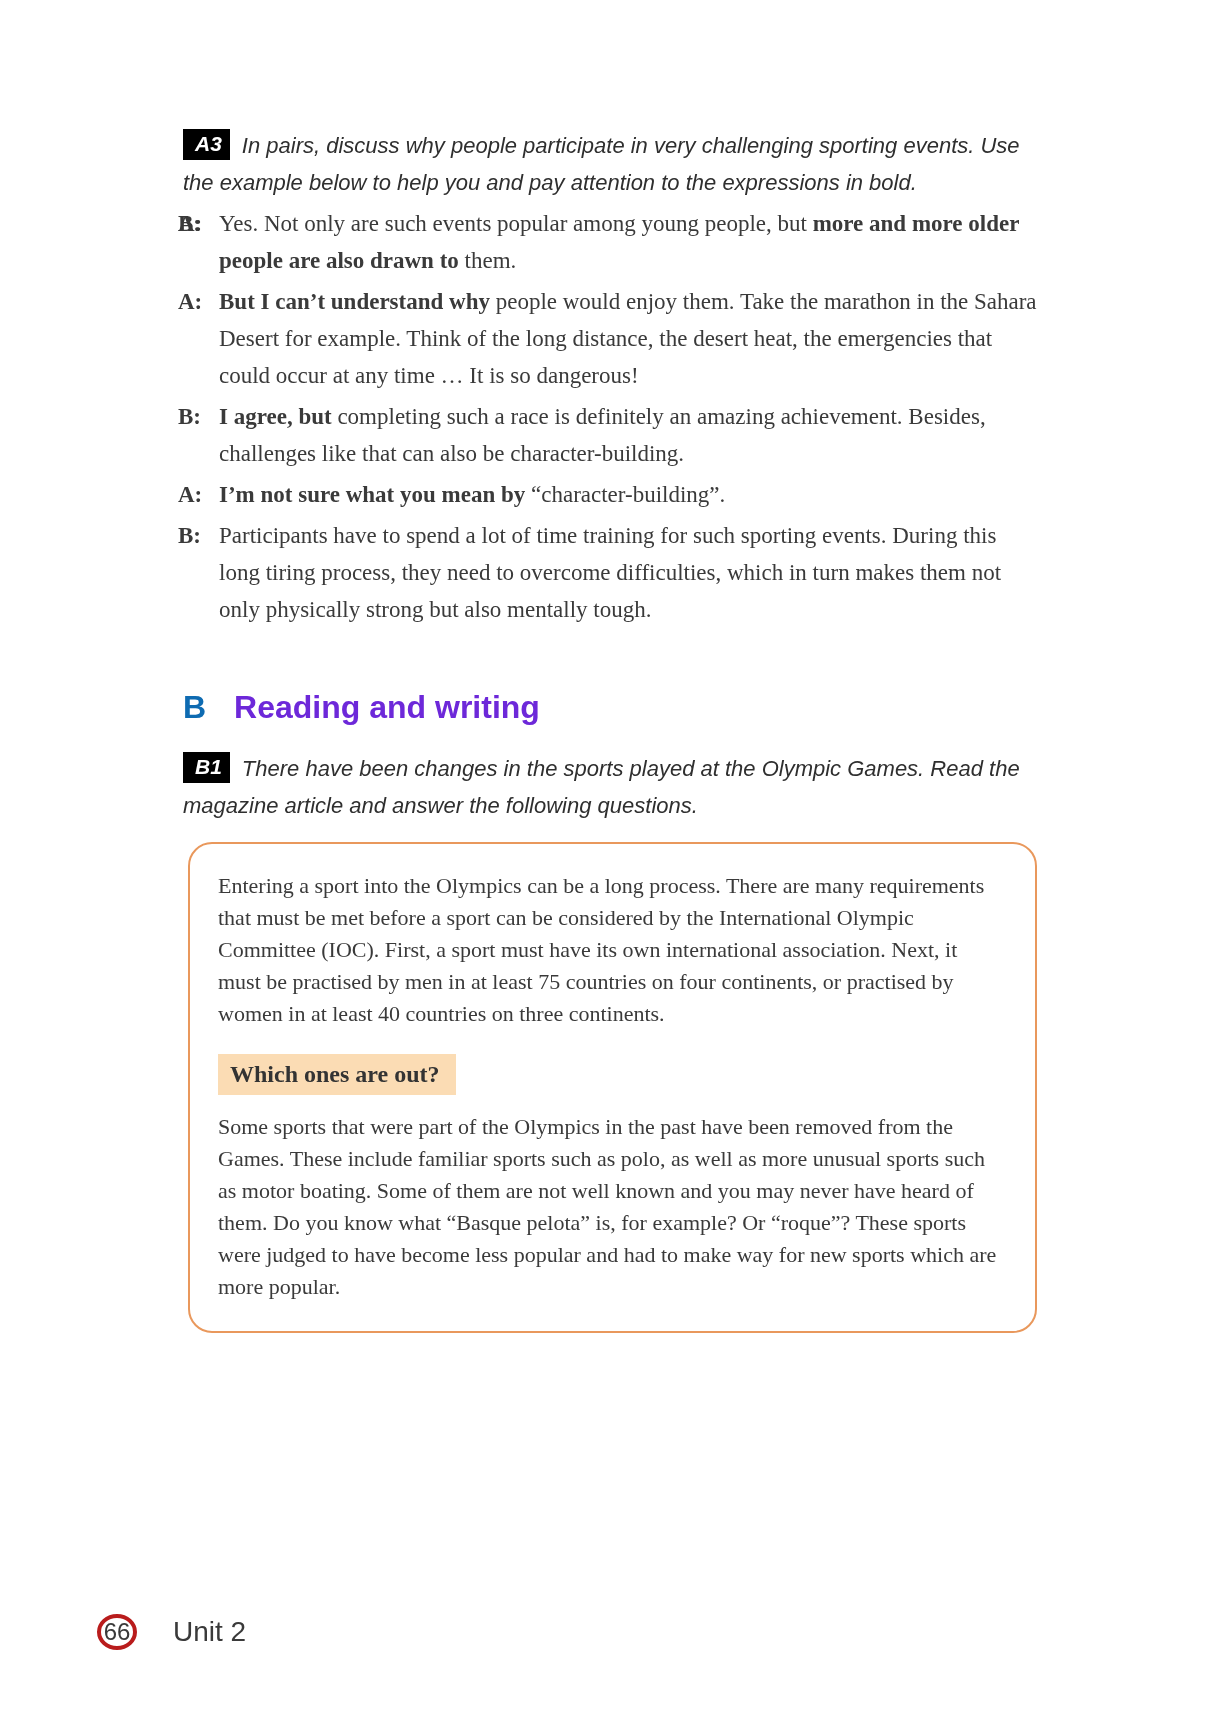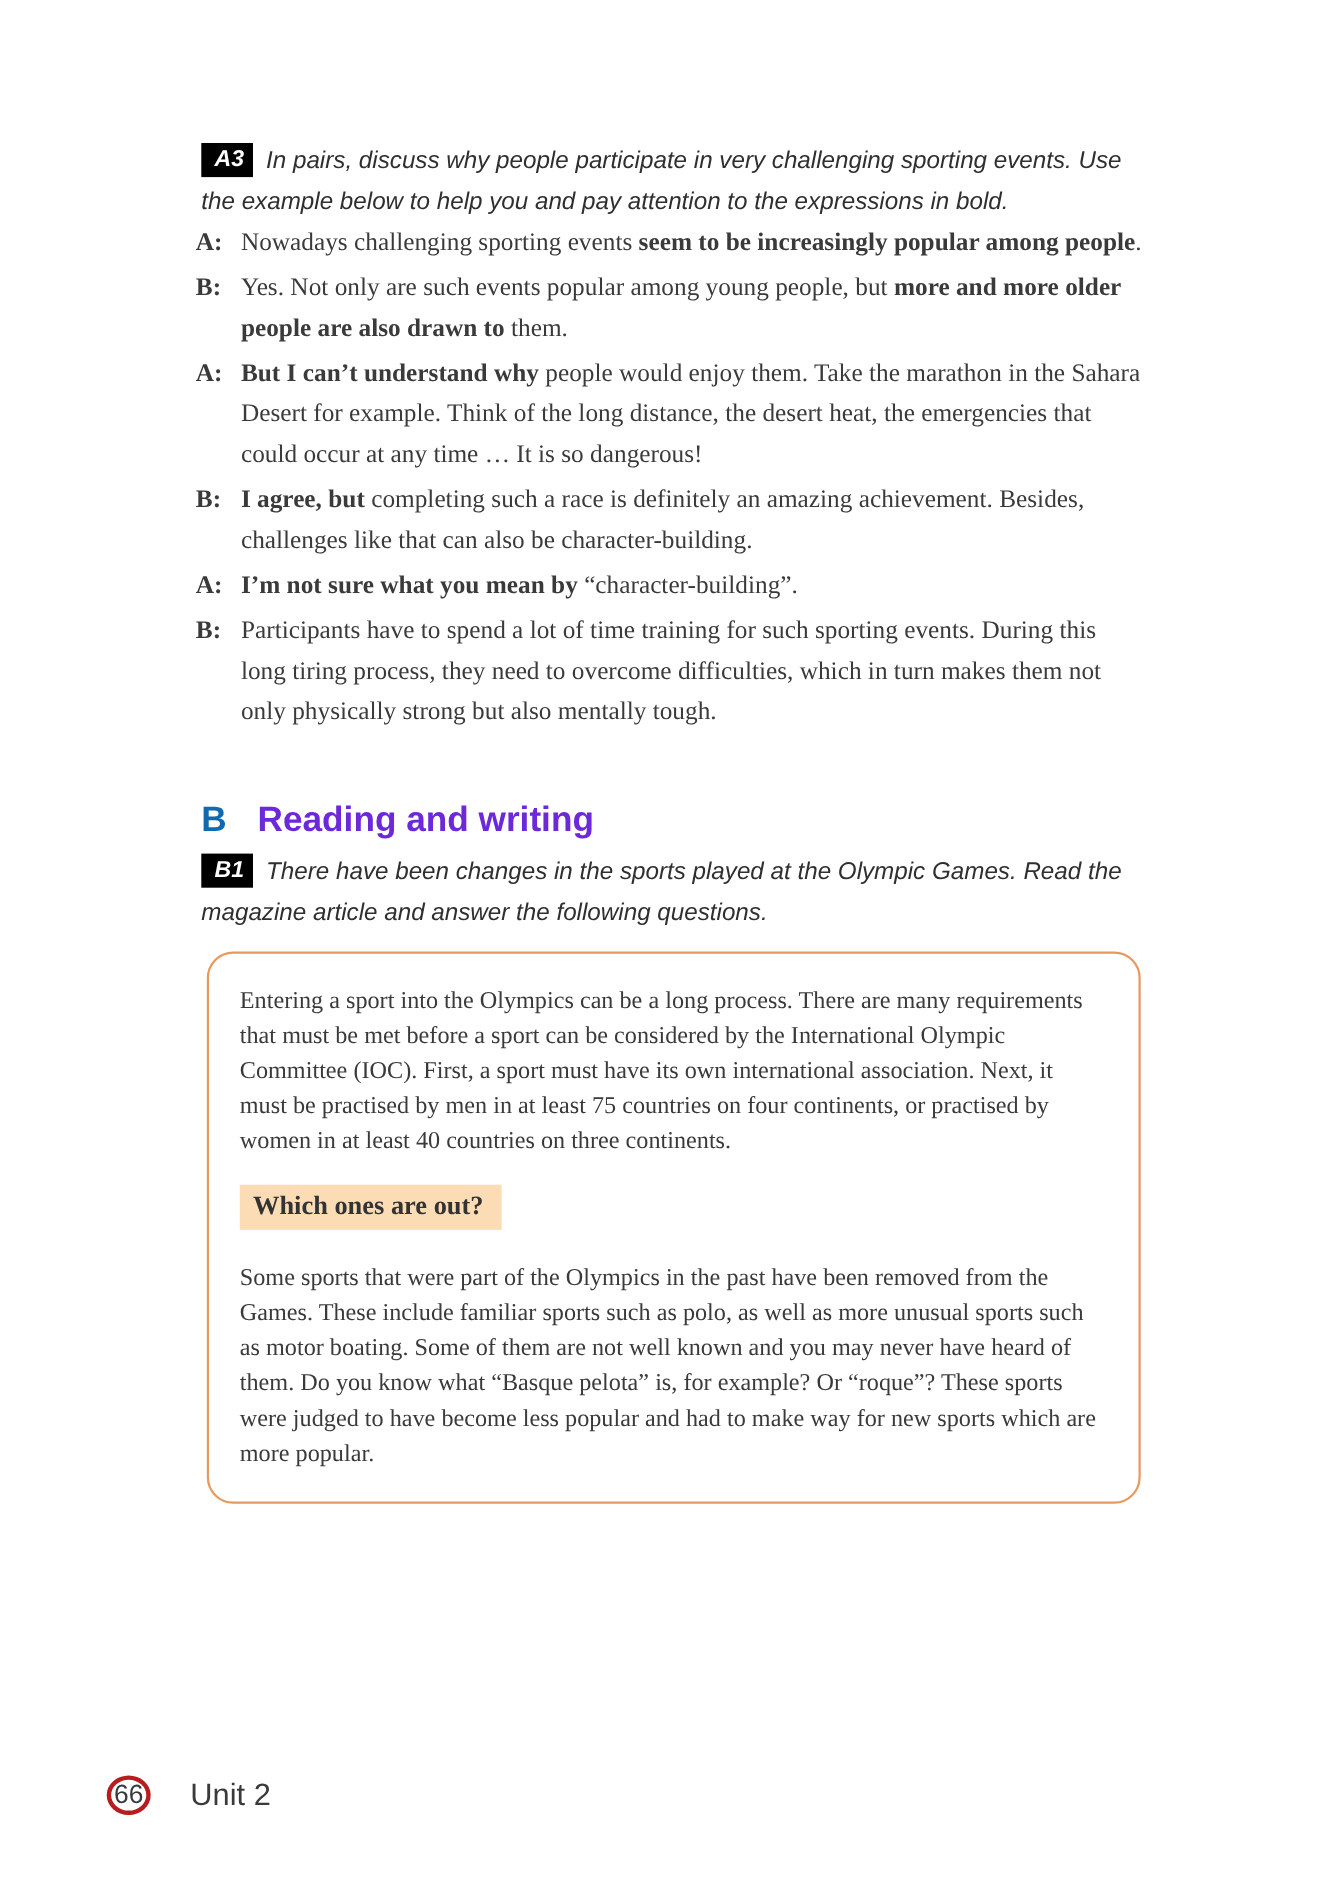--- a/index.html
+++ b/index.html
@@ -71,21 +71,21 @@
     line-height: 42px;
   }
   .section-letter {
     color: #0e6bb2;
     margin-right: 28px;
   }
   .section-title {
     color: #6d28d9;
   }
   .exercise-intro.b1 {
-    margin-top: 8px;
+    margin-top: 22px;
   }
   
   .article-box {
     box-sizing: border-box;
     margin-top: 18px;
     margin-left: 5px;
     width: 849px;
     border: 2px solid #e9985c;
     border-radius: 24px;
     padding: 26px 37px 18px 28px;
@@ -97,21 +97,21 @@
     margin: 0 0 10px 0;
     color: #3a3a3a;
   }
   .article-subhead {
     display: inline-block;
     background: #fbdcb4;
     font-size: 24px;
     font-weight: bold;
     line-height: 29px;
     padding: 6px 16px 6px 12px;
-    margin: 14px 0 27px 0;
+    margin: 14px 0 16px 0;
     color: #333333;
     text-align: right;
   }
   
   .footer {
     position: absolute;
     left: 97px;
     top: 1614px;
     display: flex;
     align-items: center;
@@ -140,21 +140,20 @@
 <div class="page">
   <div class="content">
 
     <div class="exercise-intro">
       <span class="badge">A3</span><span class="intro-text">In pairs, discuss why people participate in very challenging sporting events. Use the example below to help you and pay attention to the expressions in bold.</span>
     </div>
 
     <div class="dialogue" id="dialogue">
   <div class="dialogue-item">
     <span class="speaker">A:</span>
-    <span class="line-text"><span class="seg">Nowadays challenging sporting events </span><span class="seg bold">seem to be increasingly popular among people</span><span class="seg">.</span></span>
   </div>
 
   <div class="dialogue-item">
     <span class="speaker">B:</span>
     <span class="line-text"><span class="seg">Yes. Not only are such events popular among young people, but </span><span class="seg bold">more and more older people are also drawn to</span><span class="seg"> them.</span></span>
   </div>
 
   <div class="dialogue-item">
     <span class="speaker">A:</span>
     <span class="line-text"><span class="seg bold">But I can’t understand why</span><span class="seg"> people would enjoy them. Take the marathon in the Sahara Desert for example. Think of the long distance, the desert heat, the emergencies that could occur at any time … It is so dangerous!</span></span>

